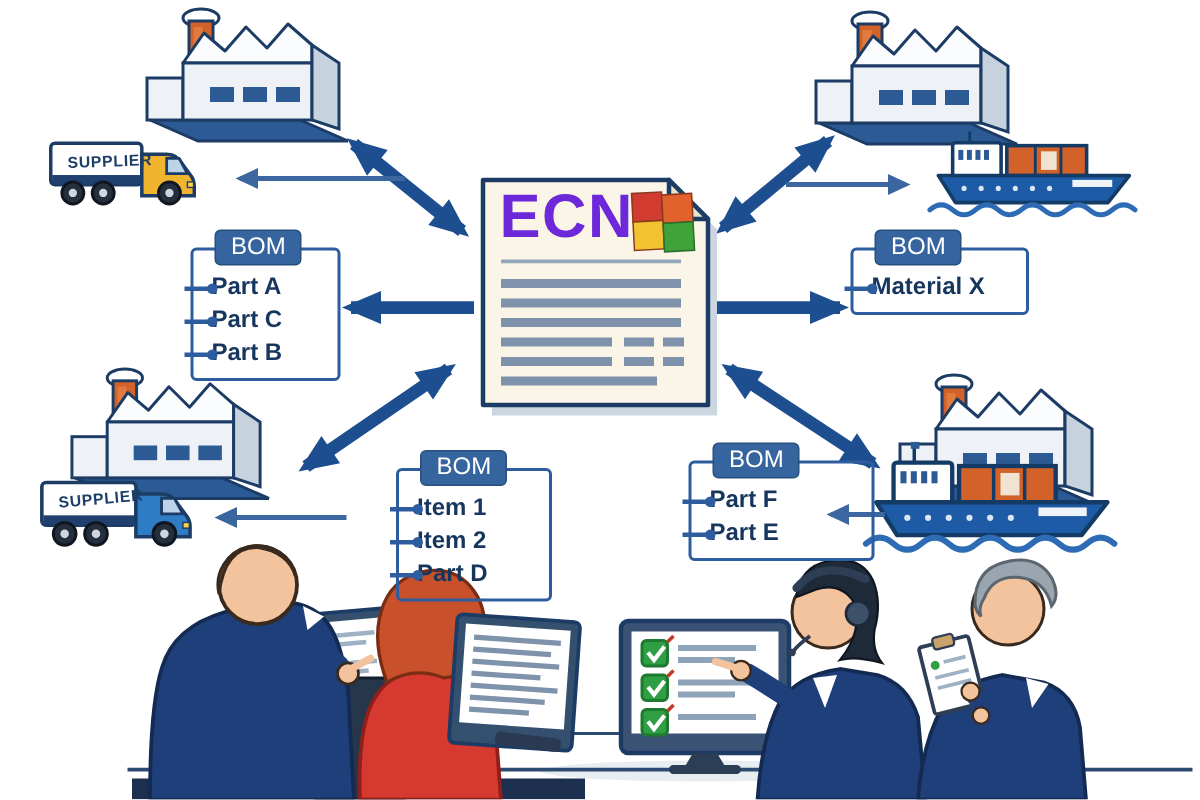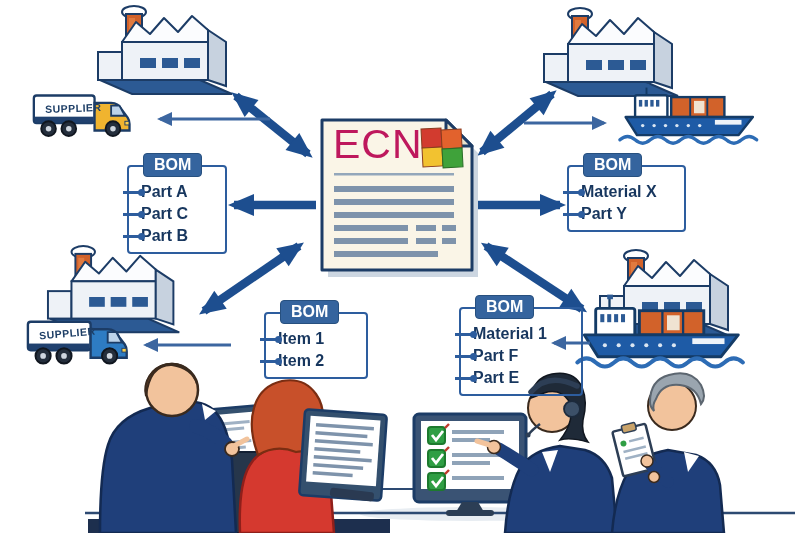--- a/index.html
+++ b/index.html
@@ -3,36 +3,36 @@
 <meta charset="utf-8">
 <style>
   html,body{margin:0;padding:0;background:#ffffff;}
   #stage{
     position:relative;width:800px;height:533px;overflow:hidden;
     background:#ffffff;font-family:"Liberation Sans",sans-serif;
   }
   #scene{position:absolute;left:0;top:0;z-index:1;}
   .overlay{position:absolute;z-index:5;}
   .ecn-title{
-    left:333px;top:124px;font-size:41px;font-weight:400;color:#be185d;
+    left:333px;top:124px;font-size:41px;font-weight:700;color:#6d28d9;
     letter-spacing:1px;line-height:1;z-index:6;
   }
   .supplier-label{
     font-size:10.5px;font-weight:bold;color:#1d3e66;letter-spacing:.5px;
     z-index:6;white-space:nowrap;
   }
   .supplier-1{left:45px;top:102px;transform:rotate(-2deg);}
   .supplier-2{left:39px;top:327px;transform:rotate(-5deg);}
   .bom{
     position:absolute;z-index:5;border:2.5px solid #2d5d9e;border-radius:4px;
     background:transparent;padding:14px 6px 5px 12px;
   }
   .bom-tab{
     position:absolute;top:-14px;left:14px;background:#35649e;color:#ffffff;
-    font-weight:bold;font-size:16px;padding:1px 10px 2px;border-radius:4px;
+    font-weight:normal;font-size:16px;padding:1px 10px 2px;border-radius:4px;
     border:1.5px solid #27507f;line-height:1.2;
   }
   .bom-item{
     position:relative;font-weight:bold;color:#17365e;font-size:16px;
     line-height:22px;white-space:nowrap;
   }
   .tick{
     position:absolute;left:-18px;top:10px;width:20px;height:2.5px;
     background:#2d5d9e;
   }
@@ -293,29 +293,28 @@
 <div class="bom bom-1">
   <div class="bom-tab">BOM</div>
   <div class="bom-item"><span class="tick"></span><span>Part A</span></div>
   <div class="bom-item"><span class="tick"></span><span>Part C</span></div>
   <div class="bom-item"><span class="tick"></span><span>Part B</span></div>
 </div>
 
 <div class="bom bom-2">
   <div class="bom-tab">BOM</div>
   <div class="bom-item"><span class="tick"></span><span>Material X</span></div>
-  <div class="bom-item"><span class="tick"></span><span>Part Y</span></div>
 </div>
 
 <div class="bom bom-3">
   <div class="bom-tab">BOM</div>
   <div class="bom-item"><span class="tick"></span><span>Item 1</span></div>
   <div class="bom-item"><span class="tick"></span><span>Item 2</span></div>
+  <div class="bom-item"><span class="tick"></span><span>Part D</span></div>
 </div>
 
 <div class="bom bom-4">
   <div class="bom-tab">BOM</div>
-  <div class="bom-item"><span class="tick"></span><span>Material 1</span></div>
   <div class="bom-item"><span class="tick"></span><span>Part F</span></div>
   <div class="bom-item"><span class="tick"></span><span>Part E</span></div>
 </div>
 
 </div>
 
 </body></html>

